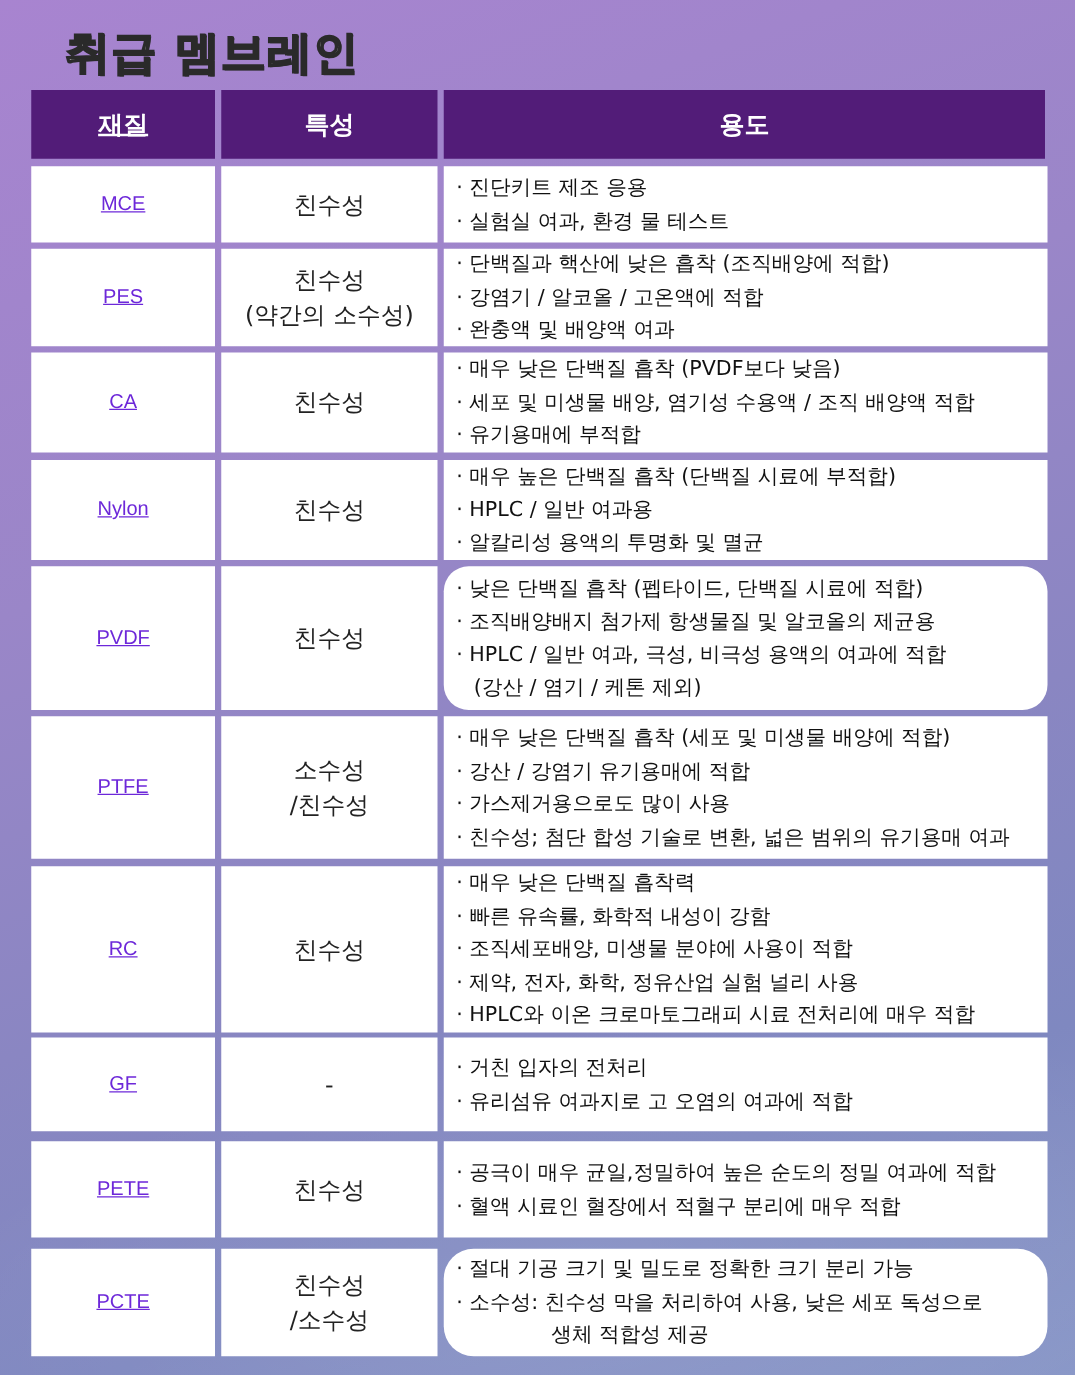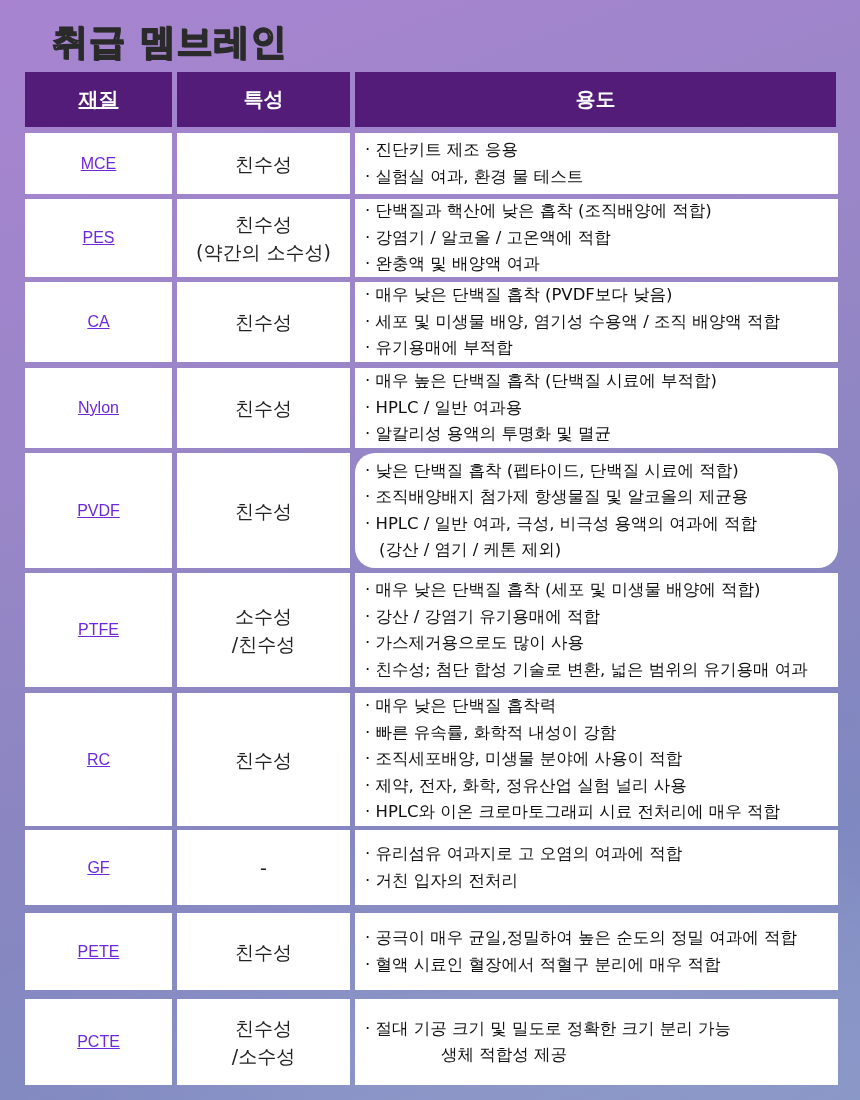--- a/index.html
+++ b/index.html
@@ -140,40 +140,41 @@
       <div class="use-line">· HPLC와 이온 크로마토그래피 시료 전처리에 매우 적합</div>
     </div>
   </div>
 
   <div class="cell c1 mat" style="top:830px;height:75px;">GF</div>
   <div class="cell c2 prop" style="top:830px;height:75px;">
       <div>-</div>
     </div>
   <div class="cell c3" style="top:830px;height:75px;">
     <div class="uses">
+      <div class="use-line">· 거친 입자의 전처리</div>
       <div class="use-line">· 유리섬유 여과지로 고 오염의 여과에 적합</div>
-      <div class="use-line">· 거친 입자의 전처리</div>
     </div>
   </div>
 
   <div class="cell c1 mat" style="top:913px;height:77px;">PETE</div>
   <div class="cell c2 prop" style="top:913px;height:77px;">
       <div>친수성</div>
     </div>
   <div class="cell c3" style="top:913px;height:77px;">
     <div class="uses">
       <div class="use-line">· 공극이 매우 균일,정밀하여 높은 순도의 정밀 여과에 적합</div>
       <div class="use-line">· 혈액 시료인 혈장에서 적혈구 분리에 매우 적합</div>
     </div>
   </div>
 
   <div class="cell c1 mat" style="top:999px;height:86px;">PCTE</div>
   <div class="cell c2 prop" style="top:999px;height:86px;flex-direction:column;">
     <div>친수성</div>
     <div>/소수성</div>
   </div>
-  <div class="cell c3" style="top:999px;height:86px;">
+  <div class="cell c3" style="top:999px;height:86px;border-radius:24px;">
     <div class="uses">
       <div class="use-line">· 절대 기공 크기 및 밀도로 정확한 크기 분리 가능</div>
+      <div class="use-line">· 소수성: 친수성 막을 처리하여 사용, 낮은 세포 독성으로</div>
       <div class="use-line cont2">생체 적합성 제공</div>
     </div>
   </div>
 </div>
 
 </body></html>

